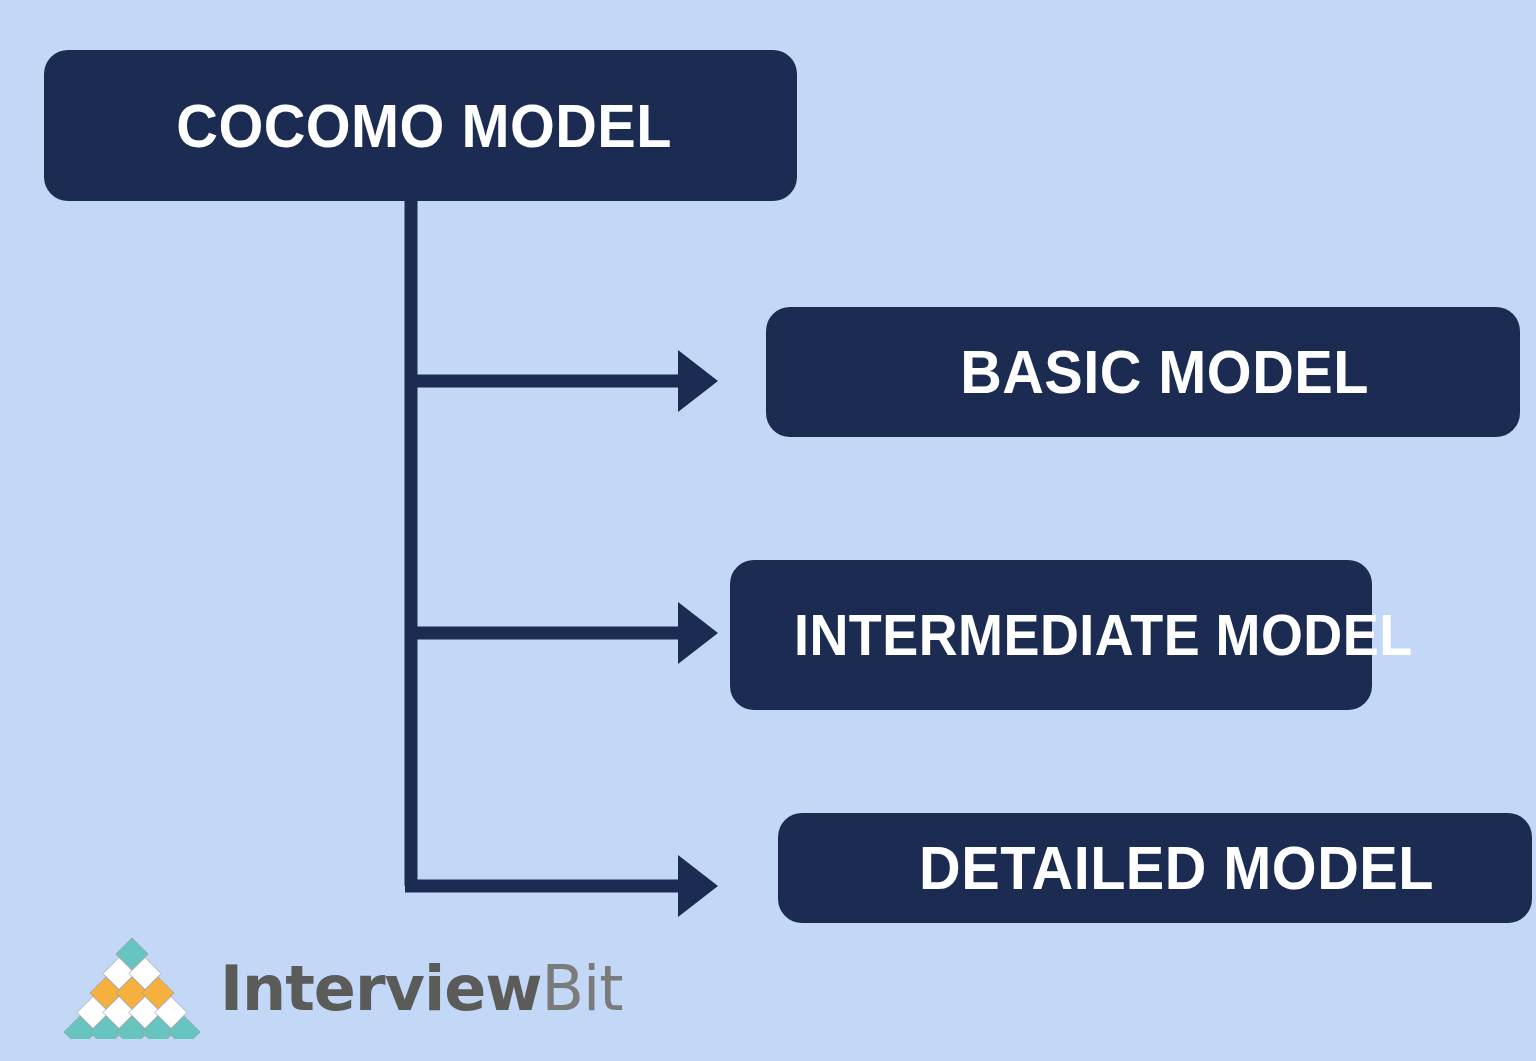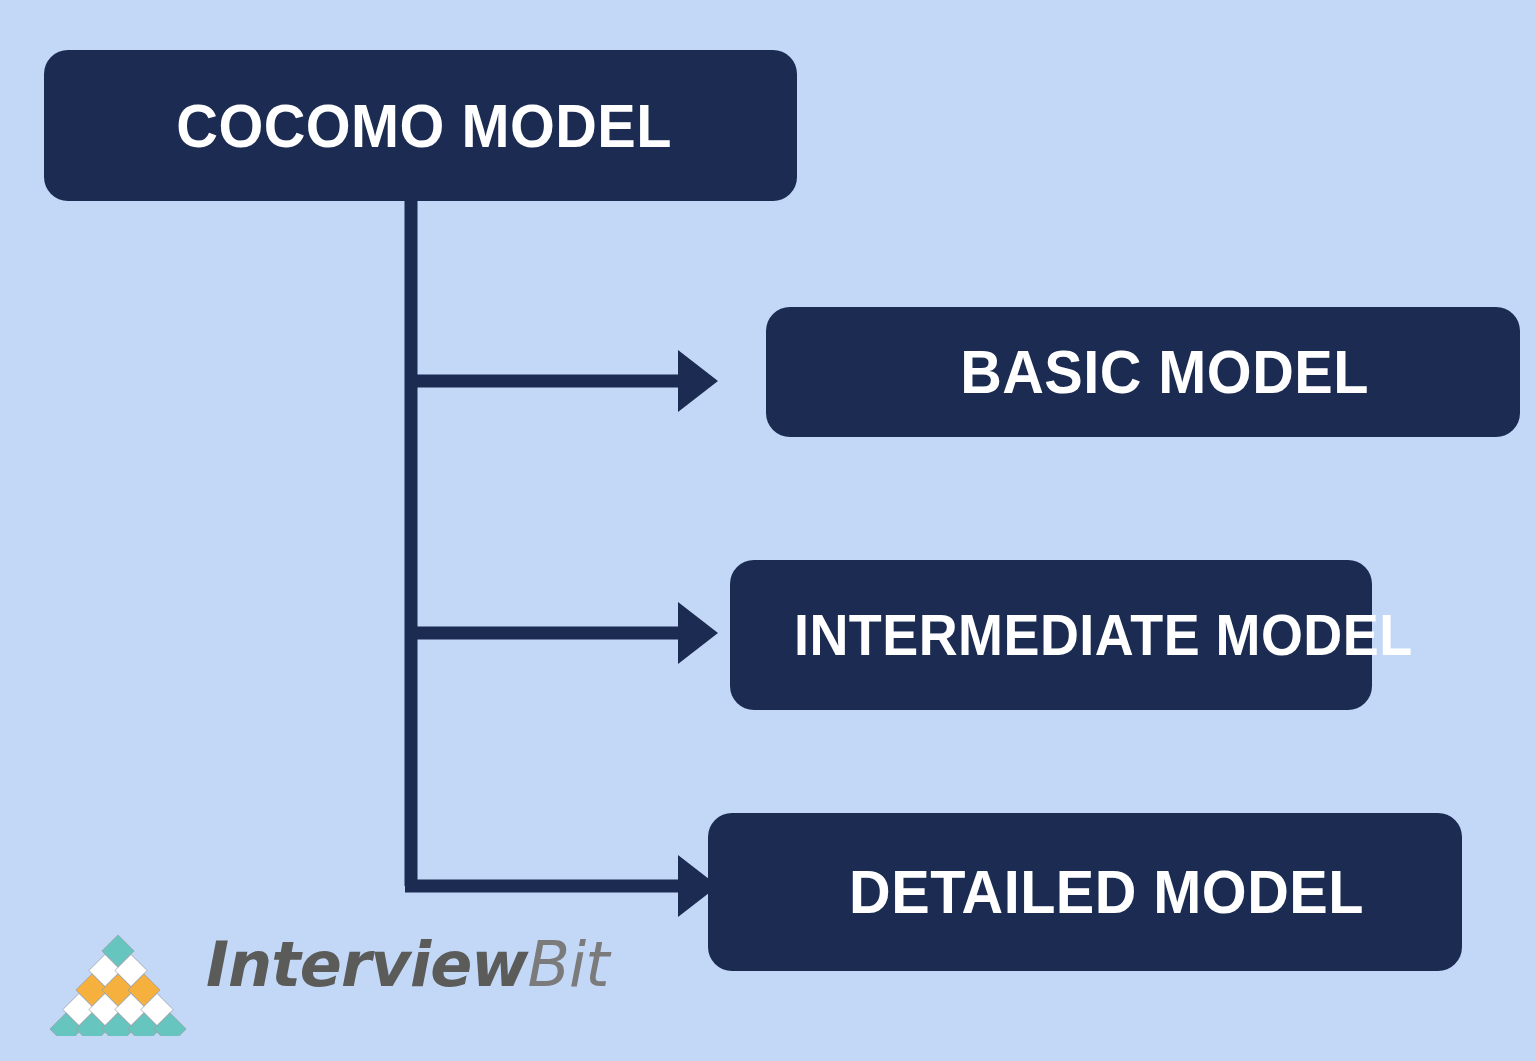--- a/index.html
+++ b/index.html
@@ -62,45 +62,45 @@
     height: 130px;
     margin-left: 28px;
   }
   #node-intermediate {
     left: 730px;
     top: 560px;
     width: 642px;
     height: 150px;
   }
   #node-detailed {
-    left: 708px;
+    left: 778px;
     top: 813px;
     width: 754px;
-    height: 158px;
+    height: 110px;
   }
   #node-intermediate .node-label { font-size: 58px; }
 
   
   .connector-svg {
     position: absolute;
     left: 0;
     top: 0;
     width: 1536px;
     height: 1061px;
     pointer-events: none;
   }
 
   
   #logo {
     position: absolute;
-    left: 48px;
+    left: 62px;
     top: 932px;
     display: flex;
+    align-items: center;
     height: 110px;
-    font-style: italic;
   }
   #logo-mark {
     width: 140px;
     height: 104px;
     flex: none;
   }
   #logo-text {
     margin-left: 18px;
     font-family: "DejaVu Sans", sans-serif;
     font-size: 62px;

